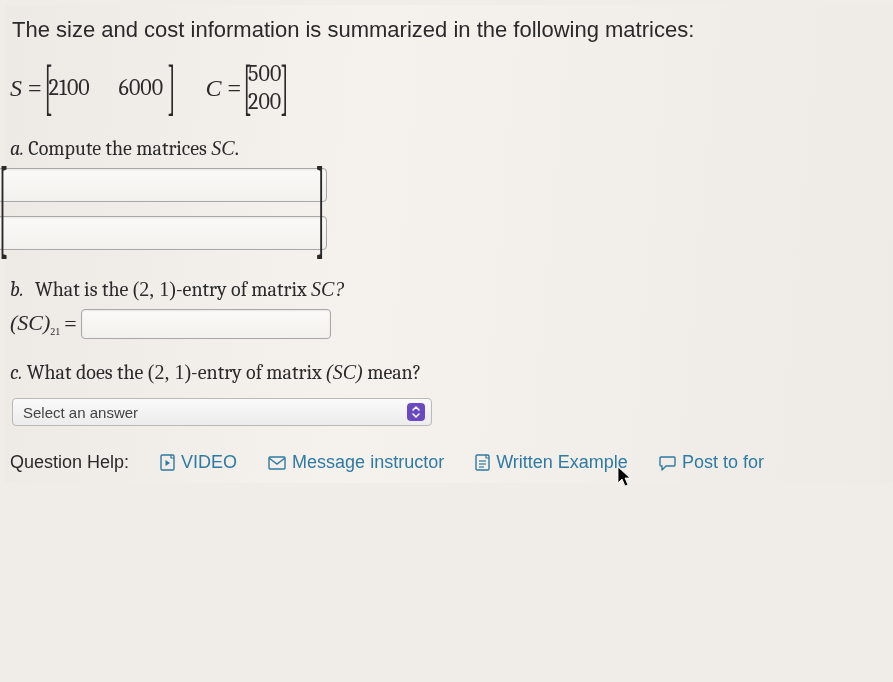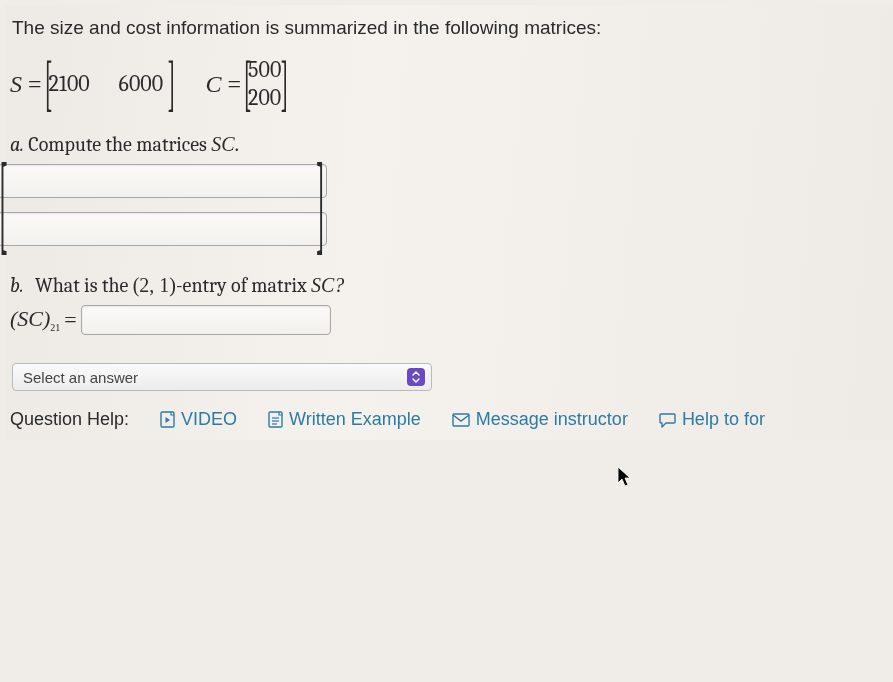--- a/index.html
+++ b/index.html
@@ -10,21 +10,21 @@
     color: #2a2a2a;
     width: 893px;
     box-sizing: border-box;
   }
   .content {
     background: linear-gradient(95deg, #edeae6 0%, #f5f2ee 40%, #eeebe7 100%);
     padding: 12px 0 10px 5px;
     box-sizing: border-box;
   }
   .intro {
-    font-size: 19px;
+    font-size: 22px;
     margin: 0 0 18px 2px;
   }
   .math-line {
     font-family: "Cambria Math", "STIX", "Times New Roman", serif;
     font-size: 24px;
     font-style: italic;
     display: flex;
     align-items: center;
     gap: 6px;
     margin: 6px 0 22px 0;
@@ -133,21 +133,21 @@
     border-radius: 4px;
     display: flex;
     align-items: center;
     justify-content: center;
     color: #fff;
     font-size: 11px;
     line-height: 11px;
   }
   .help-row {
     font-size: 18px;
-    margin-top: 4px;
+    margin-top: 12px;
     display: flex;
     align-items: flex-start;
     gap: 16px;
     flex-wrap: nowrap;
     white-space: nowrap;
   }
   .help-link {
     color: #2f7aa2;
     display: inline-flex;
     align-items: center;
@@ -225,20 +225,27 @@
     <span class="math-inline" style="font-style:normal;">(2, 1)</span><span style="font-style:normal;">-entry of matrix</span>
     <span class="math-inline">SC?</span>
   </p>
 
   <div class="eq-line">
     <span><span>(SC)</span><span class="sub">21</span></span>
     <span style="font-style:normal;">=</span>
     <input class="input-field" type="text" style="">
   </div>
 
+  <p class="part-label">
+    <span>c.</span>
+    <span style="font-style:normal;">What does the</span>
+    <span class="math-inline" style="font-style:normal;">(2, 1)</span><span style="font-style:normal;">-entry of matrix</span>
+    <span class="math-inline">(SC)</span>
+    <span style="font-style:normal;">mean?</span>
+  </p>
 
   <div class="select-answer">
     <span>Select an answer</span>
     <span class="select-caret">
       <svg width="8" height="12" viewBox="0 0 8 12">
           <path d="M1 4 L4 1 L7 4 M1 8 L4 11 L7 8" stroke="#fff" stroke-width="1.5" fill="none" stroke-linecap="round" stroke-linejoin="round"></path>
         </svg>
     </span>
   </div>
 
@@ -248,47 +255,47 @@
       <span class="doc-icon">
         <svg width="15" height="17" viewBox="0 0 15 17">
             <rect x="1" y="1" width="13" height="15" rx="1.2" fill="none" stroke="#2f7aa2" stroke-width="1.4"></rect>
             <path d="M11 1 L11 4 L14 4" fill="none" stroke="#2f7aa2" stroke-width="1.2"></path>
             <path d="M5.5 6 L10 9 L5.5 12 Z" fill="#2f7aa2"></path>
           </svg>
       </span>
       <span>VIDEO</span>
     </span>
     <span class="help-link">
+      <span class="mail-icon">
+        <svg width="18" height="14" viewBox="0 0 18 14">
+            <rect x="1" y="1" width="16" height="12" rx="1" fill="none" stroke="#2f7aa2" stroke-width="1.4"></rect>
+            <path d="M1 2 L9 8 L17 2" fill="none" stroke="#2f7aa2" stroke-width="1.4"></path>
+          </svg>
+      </span>
+      <span>Message instructor</span>
+    </span>
+    <span class="help-link">
       <span class="doc-icon">
         <svg width="15" height="17" viewBox="0 0 15 17">
             <rect x="1" y="1" width="13" height="15" rx="1.2" fill="none" stroke="#2f7aa2" stroke-width="1.4"></rect>
             <path d="M11 1 L11 4 L14 4" fill="none" stroke="#2f7aa2" stroke-width="1.2"></path>
             <line x1="4" y1="7" x2="11" y2="7" stroke="#2f7aa2" stroke-width="1.2"></line>
             <line x1="4" y1="10" x2="11" y2="10" stroke="#2f7aa2" stroke-width="1.2"></line>
             <line x1="4" y1="13" x2="9" y2="13" stroke="#2f7aa2" stroke-width="1.2"></line>
           </svg>
       </span>
       <span>Written Example</span>
     </span>
     <span class="help-link">
-      <span class="mail-icon">
-        <svg width="18" height="14" viewBox="0 0 18 14">
-            <rect x="1" y="1" width="16" height="12" rx="1" fill="none" stroke="#2f7aa2" stroke-width="1.4"></rect>
-            <path d="M1 2 L9 8 L17 2" fill="none" stroke="#2f7aa2" stroke-width="1.4"></path>
-          </svg>
-      </span>
-      <span>Message instructor</span>
-    </span>
-    <span class="help-link">
       <span class="chat-icon">
         <svg width="17" height="16" viewBox="0 0 17 16">
             <path d="M2 2 H15 A1 1 0 0 1 16 3 V10 A1 1 0 0 1 15 11 H7 L3 15 V11 H2 A1 1 0 0 1 1 10 V3 A1 1 0 0 1 2 2 Z" fill="none" stroke="#2f7aa2" stroke-width="1.4" stroke-linejoin="round"></path>
           </svg>
       </span>
-      <span>Help to for</span>
+      <span>Post to for</span>
     </span>
   </div>
 
 </div>
 
 <div class="cursor">
   <svg width="16" height="22" viewBox="0 0 16 22">
       <path d="M1 1 L1 17 L5 13 L8 20 L11 19 L8 12 L13 12 Z" fill="#000" stroke="#fff" stroke-width="0.8"></path>
     </svg>
 </div>

